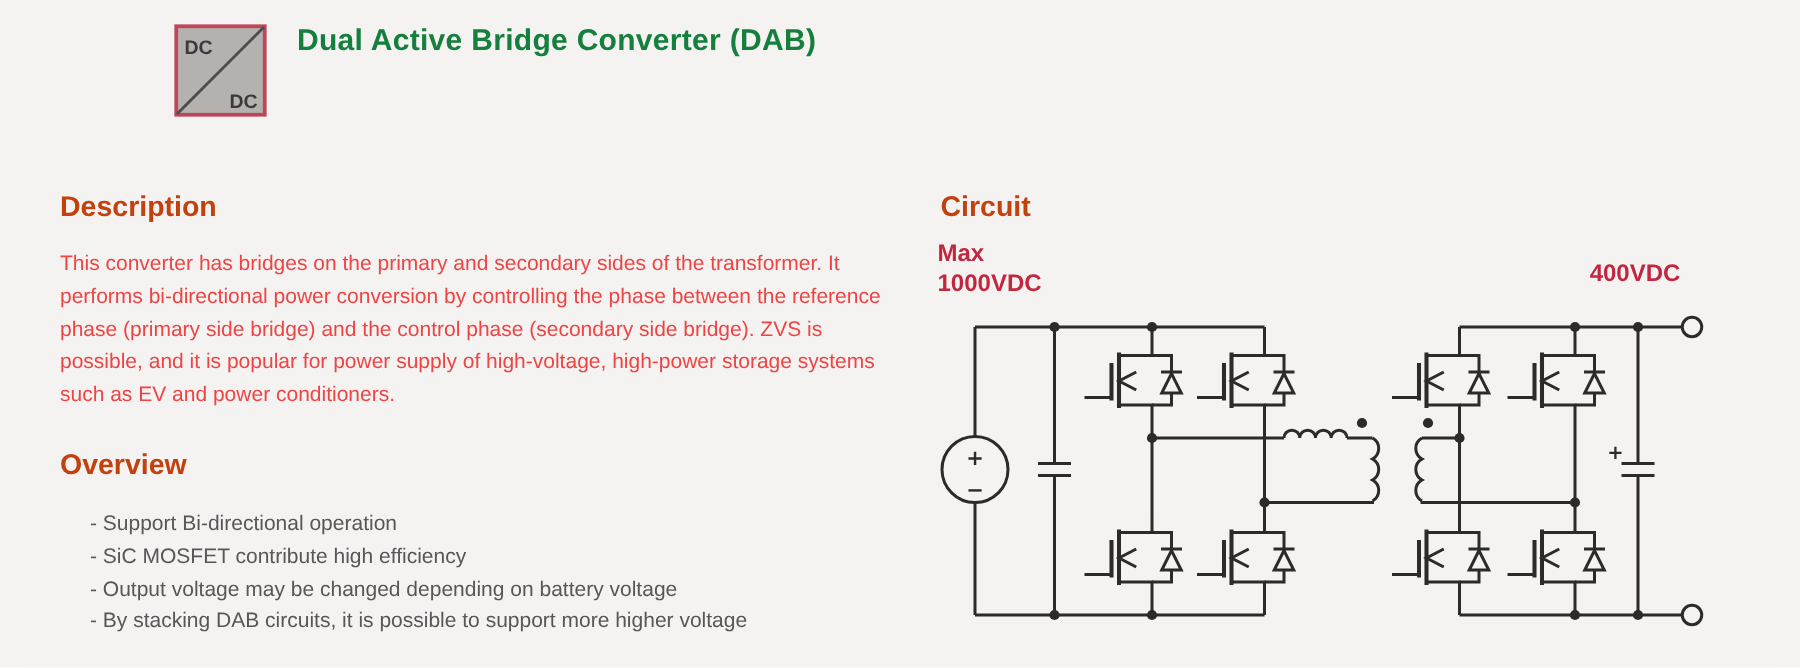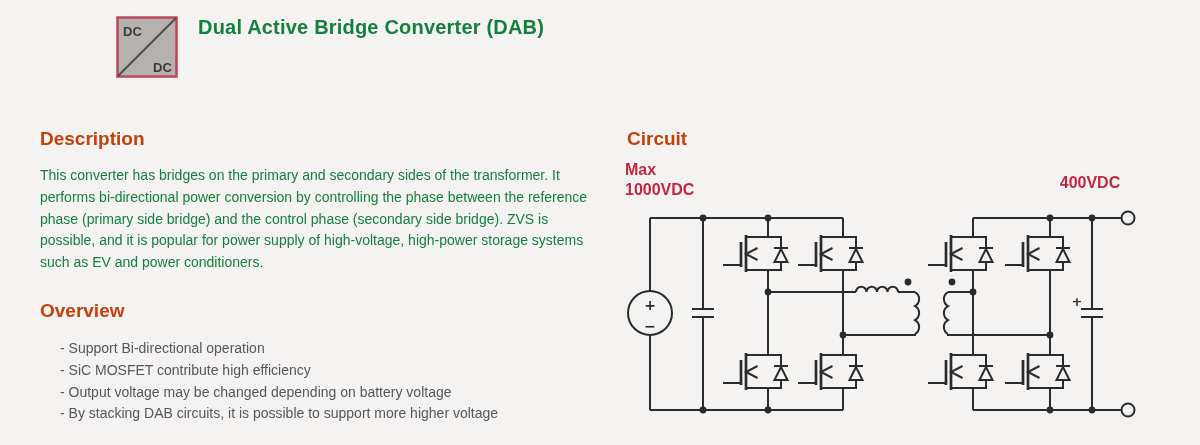--- a/index.html
+++ b/index.html
@@ -8,21 +8,21 @@
     font-family:"Liberation Sans",sans-serif;
     background:radial-gradient(130% 170% at 50% 42%, #f4f3f1 50%, #edecea 85%, #e6e5e3 100%);
     position:relative;overflow:hidden;
     color:#3b3b3d;
   }
   .hdr{position:absolute;left:74px;top:16px;display:flex;gap:20px;margin-left:42px;}
   .icon-box{width:62px;height:62px;flex:0 0 auto;}
   .page-title{font-size:20px;font-weight:700;color:#15803d;letter-spacing:.2px;}
   h2.sec{font-size:19px;font-weight:700;color:#c2410c;margin:0;}
   .left-col{position:absolute;left:40px;top:128px;width:558px;}
-  .desc-text{margin-top:15px;font-size:14px;line-height:21.8px;color:#15803d;}
+  .desc-text{margin-top:15px;font-size:14px;line-height:21.8px;color:#ef4444;}
   .ov-head{position:absolute;left:40px;top:300px;}
   .ov-list{position:absolute;left:40px;top:338px;width:560px;font-size:14px;color:#57575a;}
   .ov-item{line-height:21.8px;margin-left:20px;}
   .circ-head{position:absolute;left:595px;top:128px;margin-left:32px;}
   .vlabel{font-size:16px;font-weight:700;color:#c32740;line-height:20px;}
   .max-label{position:absolute;left:625px;top:160px;}
   .out-label{position:absolute;left:1020px;top:173px;width:140px;text-align:center;}
   .circuit-svg{position:absolute;left:610px;top:195px;width:560px;height:235px;}
   .w{stroke:#2b2b2b;stroke-width:2;fill:none;}
   .wb{stroke:#2b2b2b;stroke-width:2.7;fill:none;}

